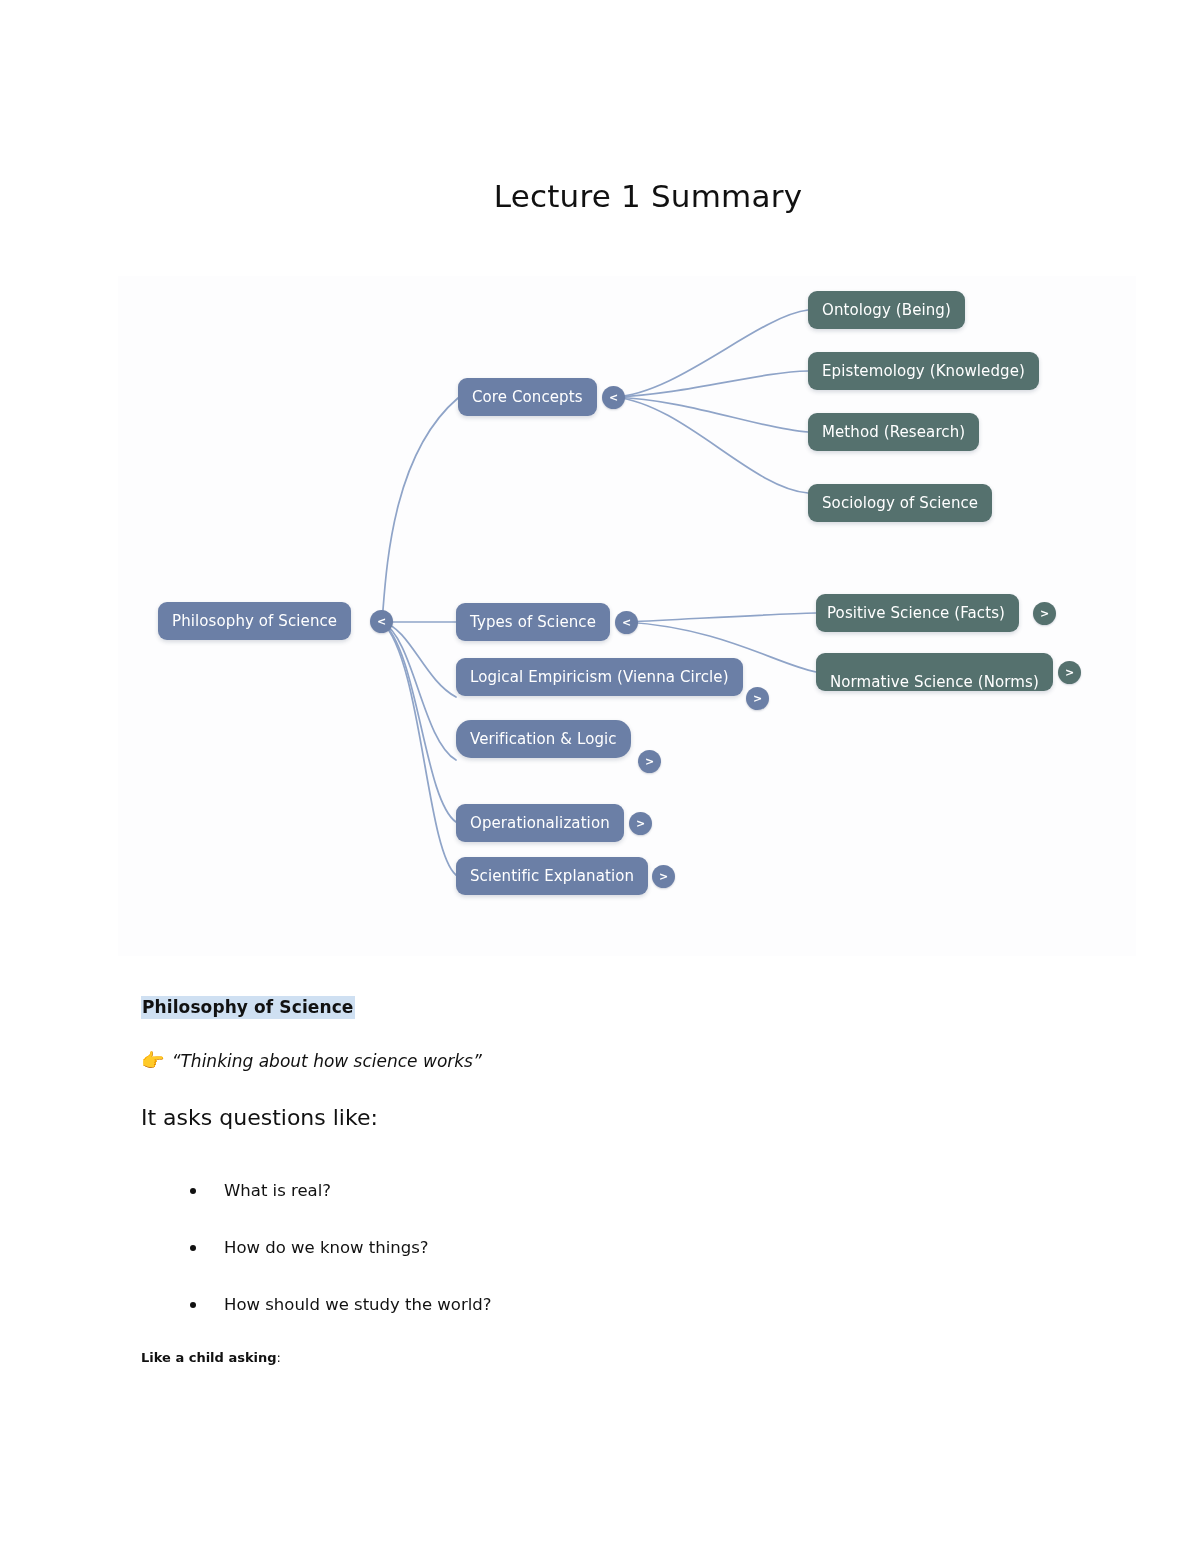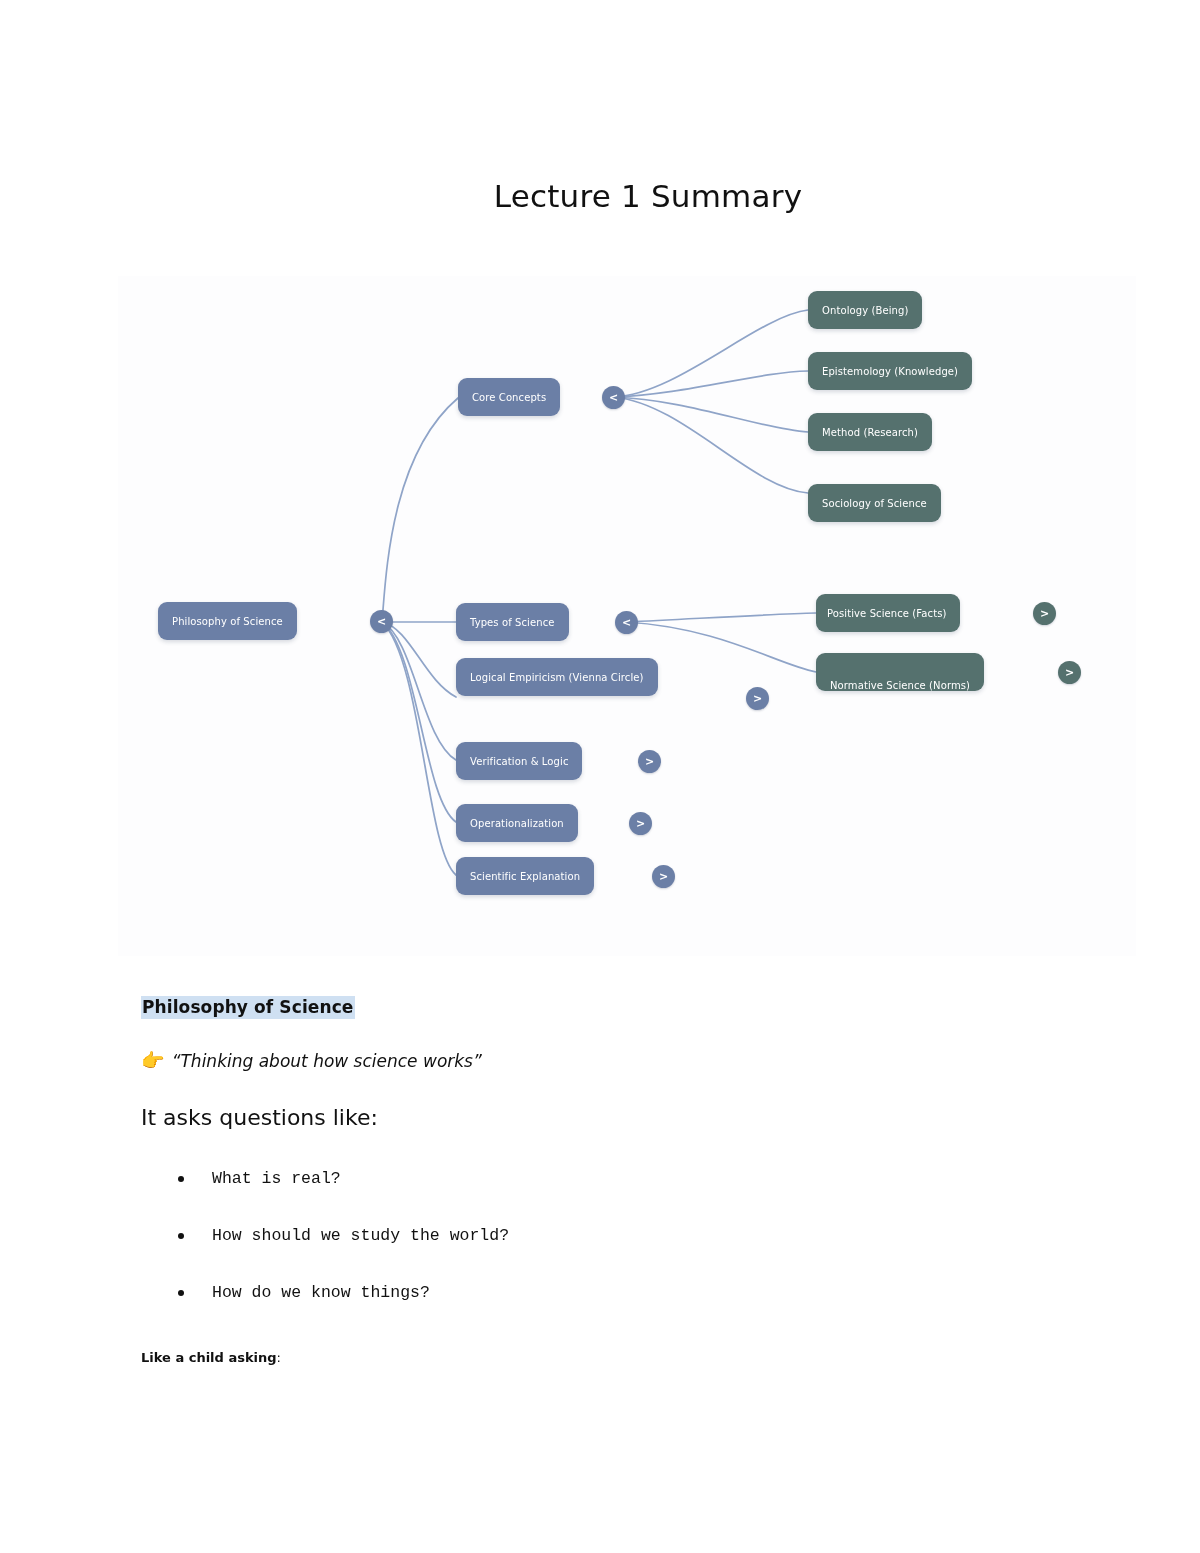--- a/index.html
+++ b/index.html
@@ -52,21 +52,21 @@
 
   .node {
     position: absolute;
     box-sizing: border-box;
     display: flex;
     align-items: center;
     border-radius: 9px;
     padding: 0 14px;
     height: 38px;
     color: #ffffff;
-    font-size: 10px;
+    font-size: 15px;
     font-weight: 500;
     letter-spacing: 0.1px;
     white-space: nowrap;
     box-shadow: 0 2px 4px rgba(40,55,85,0.18);
   }
   .node.blue  { background: #6b7fa6; }
   .node.teal  { background: #55716e; }
   .node.root  { background: #6b7fa6; }
 
   .toggle {
@@ -118,24 +118,23 @@
     font-style: normal;
     font-size: 19px;
     color: #f5b731;
   }
   #intro-line { top: 1103px; }
 
   #bullets {
     position: absolute;
     left: 141px;
     top: 1150px;
-    margin: 0;
+    margin: 12px;
     padding: 0;
     list-style: none;
-    font-family: Liberation Mono, monospace;
   }
   #bullets li {
     position: relative;
     padding-left: 71px;
     height: 57px;
     font-size: 16.5px;
     color: #111111;
     display: flex;
     align-items: center;
   }
@@ -236,21 +235,21 @@
     <span>&gt;</span>
   </div>
 
   <div class="node blue" style="left:338px; top:382px;">
     <span>Logical Empiricism (Vienna Circle)</span>
   </div>
   <div class="toggle blue" style="left:628px; top:411px;">
     <span>&gt;</span>
   </div>
 
-  <div class="node blue" style="left:338px; top:466px;">
+  <div class="node blue" style="left:338px; top:444px;border-radius:15px;">
     <span>Verification &amp; Logic</span>
   </div>
   <div class="toggle blue" style="left:520px; top:474px;">
     <span>&gt;</span>
   </div>
 
   <div class="node blue" style="left:338px; top:528px;">
     <span>Operationalization</span>
   </div>
   <div class="toggle blue" style="left:511px; top:536px;">
@@ -272,19 +271,19 @@
 
 <div class="body-block" id="quote-line">
   <span class="emoji">👉</span>
   <span>“Thinking about how science works”</span>
 </div>
 
 <div class="body-block" id="intro-line">It asks questions like:</div>
 
 <ul id="bullets">
   <li>What is real?</li>
+  <li>How do we know things?</li>
   <li>How should we study the world?</li>
-  <li>How do we know things?</li>
 </ul>
 
 <div class="body-block" id="closing-line">
   <b>Like a child asking</b><span>:</span>
 </div>
 
 </body></html>

